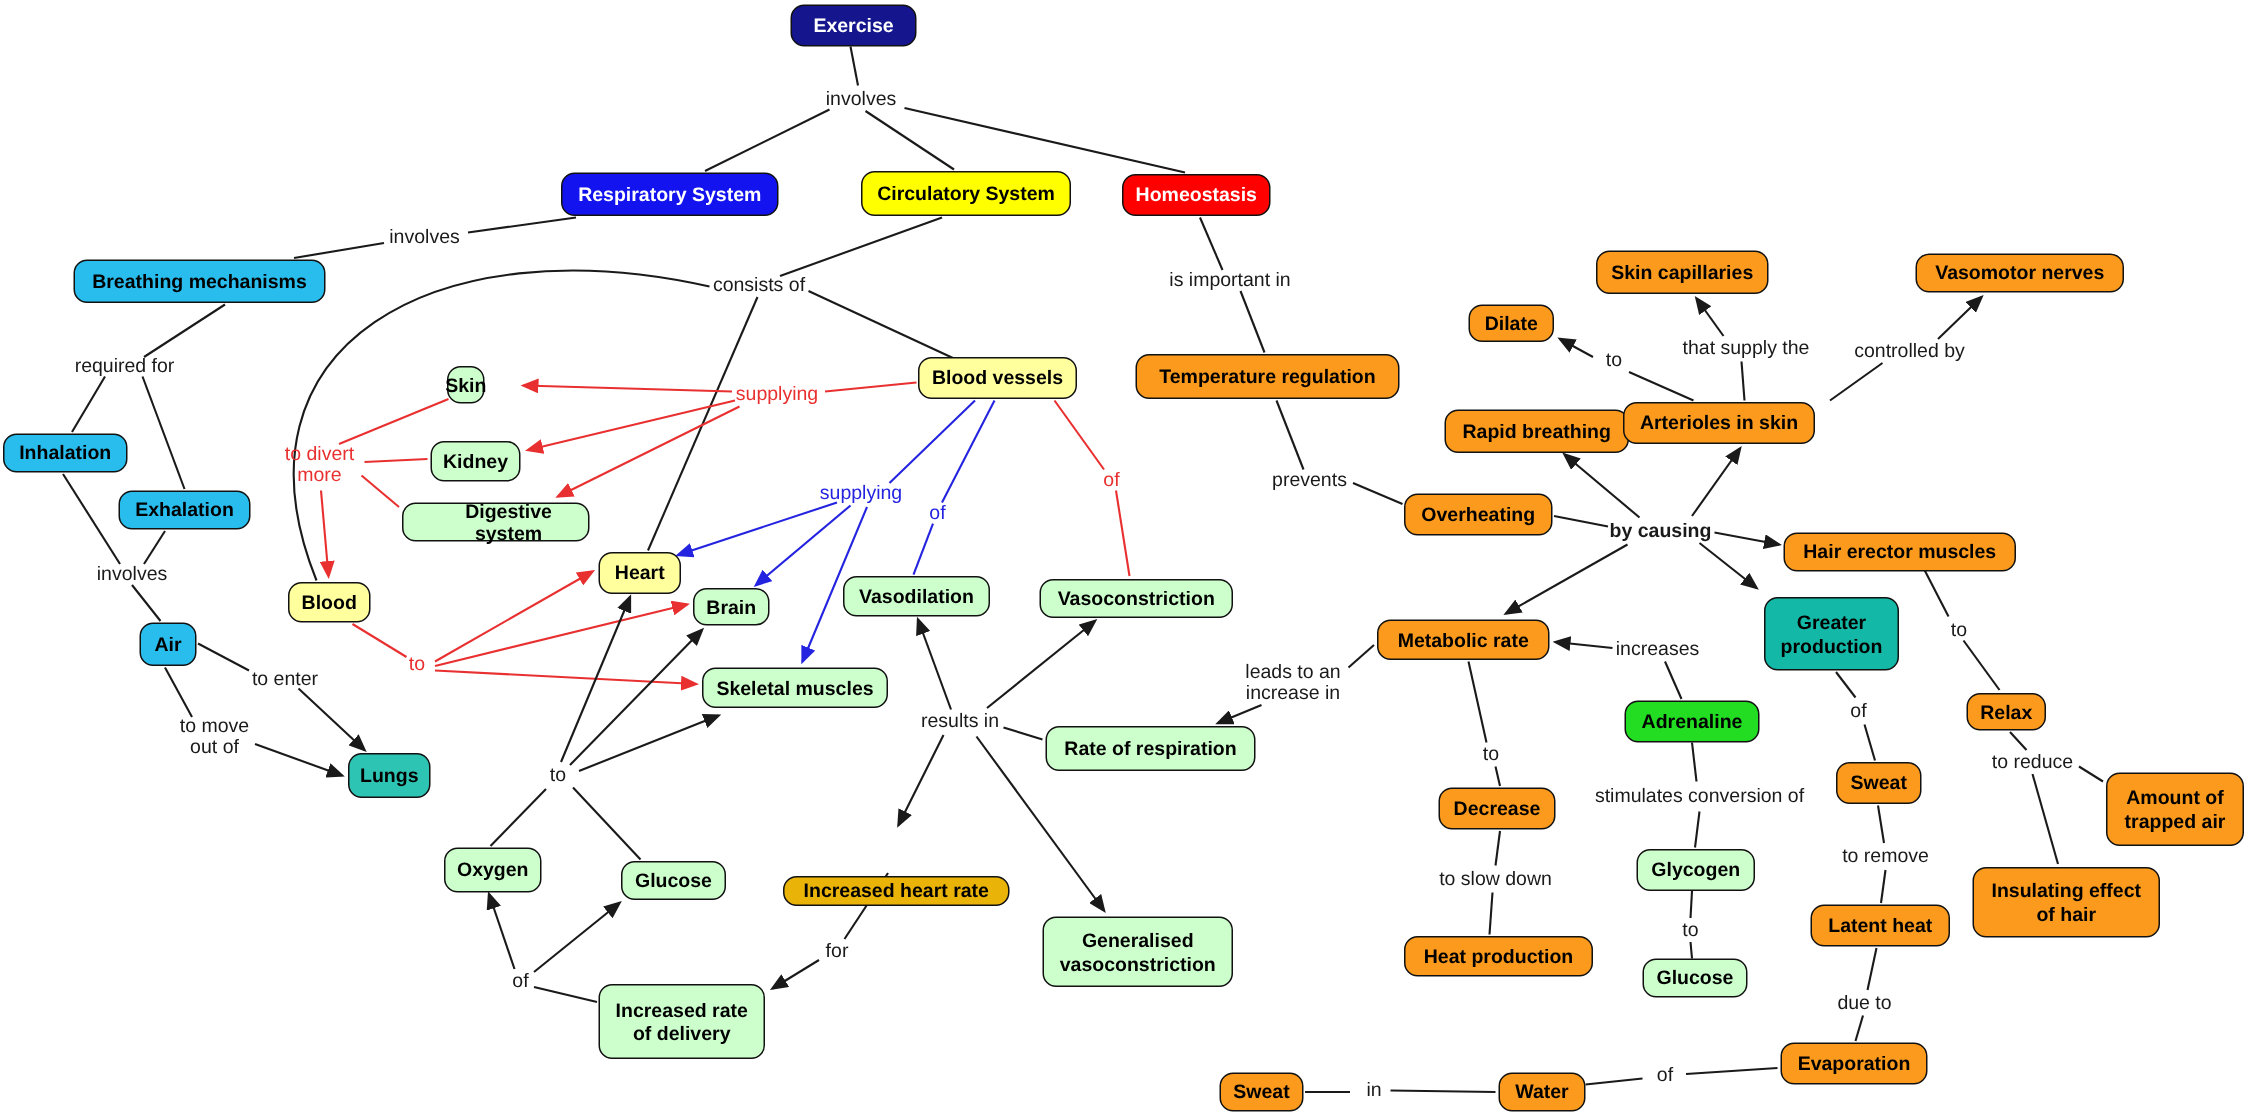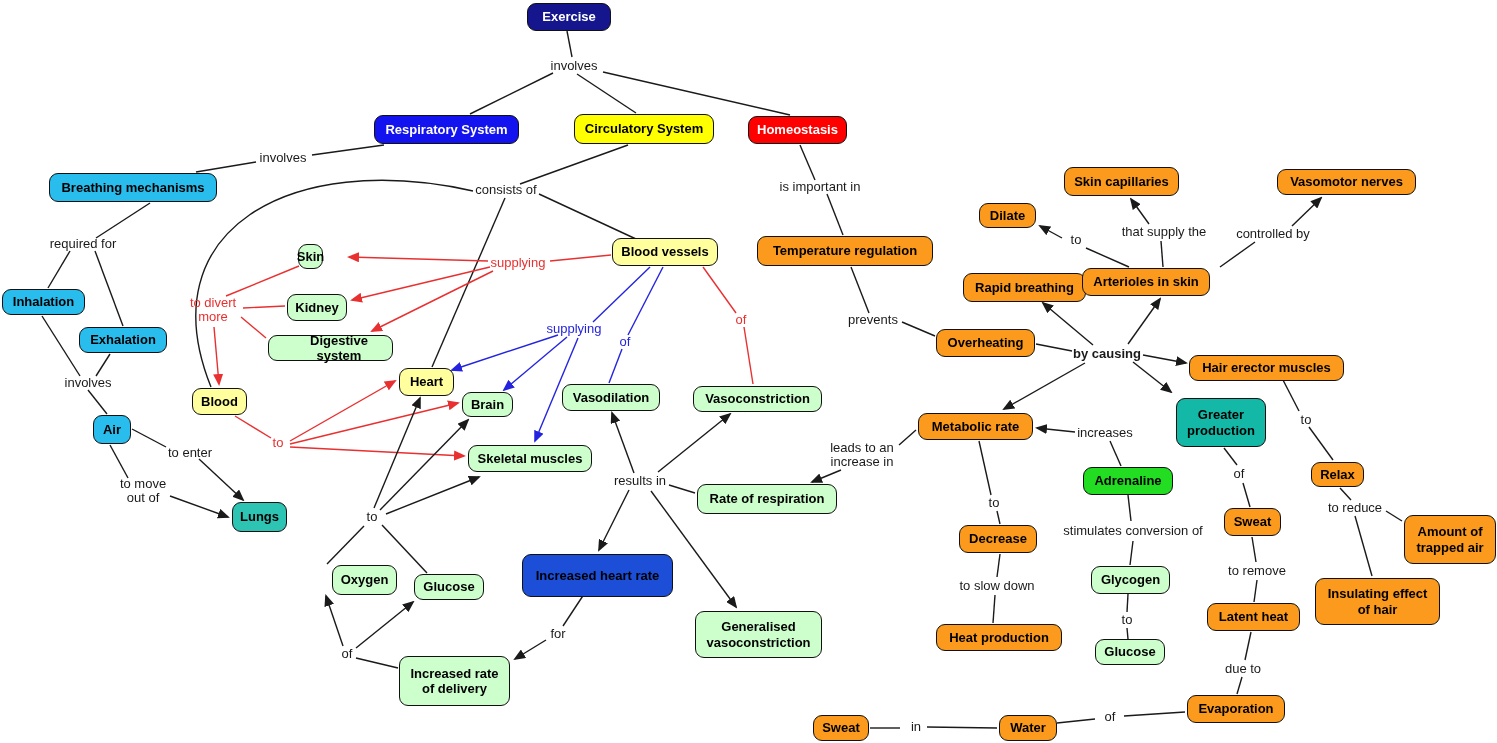--- a/index.html
+++ b/index.html
@@ -164,24 +164,24 @@
       <div class="node" style="left: 612px; top: 238px; width: 106px; height: 28px; background: rgb(255, 255, 158); color: rgb(0, 0, 0);">Blood vessels</div>
       <div class="node" style="left: 399px; top: 368px; width: 55px; height: 28px; background: rgb(255, 255, 158); color: rgb(0, 0, 0);">Heart</div>
       <div class="node" style="left: 298px; top: 244px; width: 25px; height: 25px; background: rgb(204, 255, 204); color: rgb(0, 0, 0);">Skin</div>
       <div class="node" style="left: 287px; top: 294px; width: 60px; height: 27px; background: rgb(204, 255, 204); color: rgb(0, 0, 0);">Kidney</div>
       <div class="node" style="left: 268px; top: 335px; width: 125px; height: 26px; background: rgb(204, 255, 204); color: rgb(0, 0, 0); padding-left: 20px;">Digestive system</div>
       <div class="node" style="left: 462px; top: 392px; width: 51px; height: 25px; background: rgb(204, 255, 204); color: rgb(0, 0, 0);">Brain</div>
       <div class="node" style="left: 468px; top: 445px; width: 124px; height: 27px; background: rgb(204, 255, 204); color: rgb(0, 0, 0);">Skeletal muscles</div>
       <div class="node" style="left: 562px; top: 384px; width: 98px; height: 27px; background: rgb(204, 255, 204); color: rgb(0, 0, 0);">Vasodilation</div>
       <div class="node" style="left: 693px; top: 386px; width: 129px; height: 26px; background: rgb(204, 255, 204); color: rgb(0, 0, 0);">Vasoconstriction</div>
       <div class="node" style="left: 697px; top: 484px; width: 140px; height: 30px; background: rgb(204, 255, 204); color: rgb(0, 0, 0);">Rate of respiration</div>
-      <div class="node" style="left: 522px; top: 554px; width: 151px; height: 43px; background: #1d4ed8; color: rgb(0, 0, 0);">Increased heart rate</div>
+      <div class="node" style="left: 522px; top: 584px; width: 151px; height: 20px; background: #eab308; color: rgb(0, 0, 0);">Increased heart rate</div>
       <div class="node" style="left: 695px; top: 611px; width: 127px; height: 47px; background: rgb(204, 255, 204); color: rgb(0, 0, 0);">Generalised
 vasoconstriction</div>
-      <div class="node" style="left: 296px; top: 565px; width: 65px; height: 30px; background: rgb(204, 255, 204); color: rgb(0, 0, 0); margin-left: 36px;">Oxygen</div>
+      <div class="node" style="left: 296px; top: 565px; width: 65px; height: 30px; background: rgb(204, 255, 204); color: rgb(0, 0, 0);">Oxygen</div>
       <div class="node" style="left: 414px; top: 574px; width: 70px; height: 26px; background: rgb(204, 255, 204); color: rgb(0, 0, 0);">Glucose</div>
       <div class="node" style="left: 399px; top: 656px; width: 111px; height: 50px; background: rgb(204, 255, 204); color: rgb(0, 0, 0);">Increased rate
 of delivery</div>
       <div class="node" style="left: 757px; top: 236px; width: 176px; height: 30px; background: rgb(251, 154, 28); color: rgb(0, 0, 0);">Temperature regulation</div>
       <div class="node" style="left: 936px; top: 329px; width: 99px; height: 28px; background: rgb(251, 154, 28); color: rgb(0, 0, 0);">Overheating</div>
       <div class="node" style="left: 979px; top: 203px; width: 57px; height: 25px; background: rgb(251, 154, 28); color: rgb(0, 0, 0);">Dilate</div>
       <div class="node" style="left: 963px; top: 273px; width: 123px; height: 29px; background: rgb(251, 154, 28); color: rgb(0, 0, 0);">Rapid breathing</div>
       <div class="node" style="left: 1064px; top: 167px; width: 115px; height: 29px; background: rgb(251, 154, 28); color: rgb(0, 0, 0);">Skin capillaries</div>
       <div class="node" style="left: 1277px; top: 169px; width: 139px; height: 26px; background: rgb(251, 154, 28); color: rgb(0, 0, 0);">Vasomotor nerves</div>
       <div class="node" style="left: 1082px; top: 268px; width: 128px; height: 28px; background: rgb(251, 154, 28); color: rgb(0, 0, 0);">Arterioles in skin</div>

